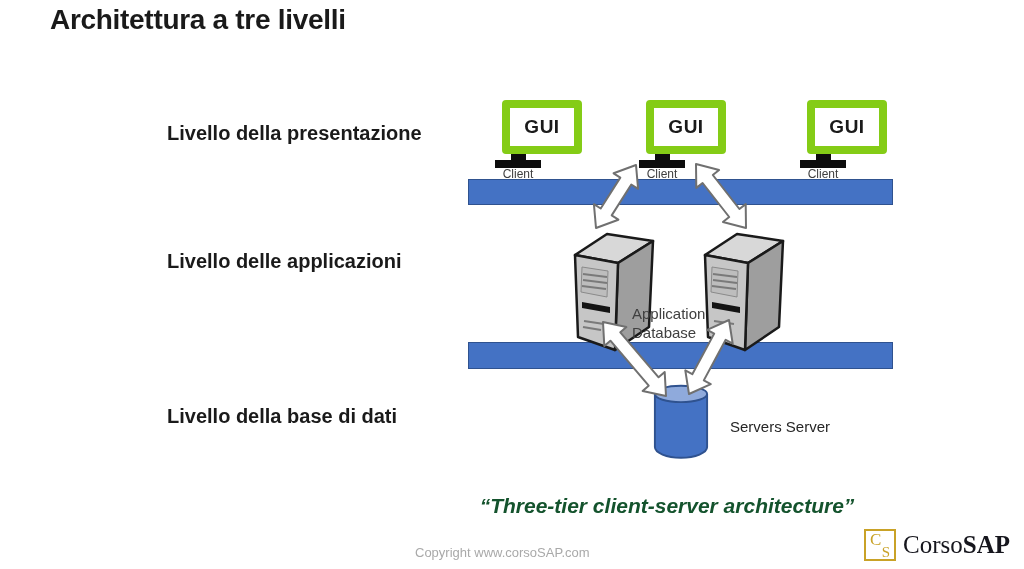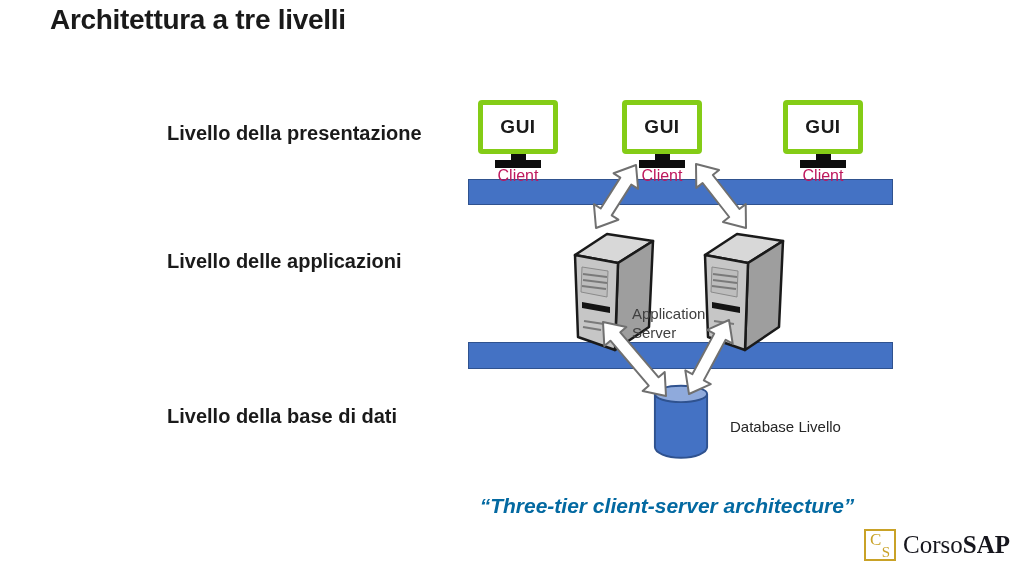--- a/index.html
+++ b/index.html
@@ -10,40 +10,40 @@
   .title{left:13px;top:4px;font-size:28px;font-weight:bold;letter-spacing:-0.3px;margin-left:37px;}
 
   .tier-label{left:167px;font-size:20px;font-weight:bold;white-space:nowrap;}
   .tier-1{top:122px;} .tier-2{top:250px;text-align:center;} .tier-3{top:405px;text-align:center;}
 
   .bar{left:468px;width:425px;background:var(--accent_blue);
        border:1px solid var(--accent_blue_border);box-sizing:border-box;z-index:1;}
   .bar-top{top:179px;height:26px;} .bar-bottom{top:342px;height:27px;}
 
   .monitor{width:80px;top:100px;z-index:3;text-align:center;}
-  .monitor .screen{box-sizing:border-box;width:80px;height:54px;border:5px solid #84cc16;
-      border-radius:4px;background:#fff;display:flex;align-items:center;justify-content:center;}
+  .monitor .screen{box-sizing:border-box;width:80px;height:54px;border:8px solid #84cc16;
+      border-radius:4px;background:#fff;display:flex;align-items:center;justify-content:center;margin-left:24px;}
   .monitor .screen span{font-size:19px;font-weight:bold;letter-spacing:0.5px;}
   .monitor .neck{width:15px;height:6px;background:#0d0d0d;margin:0 auto;}
   .monitor .base{width:46px;height:8px;background:#0d0d0d;margin:0 auto;}
-  .monitor .client-label{font-size:16px;margin-top:-1px;color:#be185d;}
+  .monitor .client-label{font-size:12px;margin-top:-1px;color:#404040;}
   .m1{left:478px;} .m2{left:622px;} .m3{left:783px;}
 
   .server{width:88px;height:126px;top:226px;z-index:4;}
   .srv-left{left:570px;} .srv-right{left:700px;}
 
   .app-label{left:632px;top:304px;font-size:15px;line-height:19px;color:#404040;z-index:6;}
   .db-label{left:730px;top:418px;font-size:15px;color:#262626;z-index:6;}
 
   .database{left:652px;top:383px;width:58px;height:76px;z-index:4;}
 
   #arrows{left:0;top:0;z-index:5;pointer-events:none;}
 
   .quote{left:310px;top:494px;width:714px;text-align:center;
-         font-size:21px;font-weight:bold;font-style:italic;color:#0369a1;}
+         font-size:21px;font-weight:bold;font-style:italic;color:#14532d;}
 
   .copyright{left:415px;top:545px;font-size:13px;color:var(--copyright_gray);}
 
   .logo{right:14px;top:529px;display:flex;align-items:center;gap:7px;z-index:6;}
   .logo-box{position:relative;width:28px;height:28px;border:2px solid var(--logo_gold);
             font-family:"Liberation Serif", serif;color:var(--logo_gold);}
   .logo-box .c{position:absolute;left:4px;top:-1px;font-size:17px;}
   .logo-box .s{position:absolute;right:4px;bottom:-2px;font-size:15px;}
   .logo-name{font-family:"Liberation Serif", serif;font-size:25px;color:#16161d;text-align:center;}
   .logo-name b{font-weight:bold;}
@@ -119,26 +119,27 @@
 
   <svg id="arrows" class="abs" width="1024" height="569" viewBox="0 0 1024 569">
       <polygon points="636,165 613.6,173.3 620.3,177.6 600.7,208.5 593.9,204.2 596,228 618.4,219.7 611.7,215.4 631.3,184.5 638.1,188.8" fill="#FFFFFF" stroke="#707070" stroke-width="2" stroke-linejoin="round"></polygon>
       <polygon points="696,164 696.3,187.9 702.6,183 729.2,217 722.9,222 746,228 745.7,204.1 739.4,209 712.8,175 719.1,170" fill="#FFFFFF" stroke="#707070" stroke-width="2" stroke-linejoin="round"></polygon>
       <polygon points="603,322 604.3,345.9 610.4,340.7 648.7,385.7 642.6,390.9 666,396 664.7,372.1 658.6,377.3 620.3,332.3 626.4,327.1" fill="#FFFFFF" stroke="#707070" stroke-width="2" stroke-linejoin="round"></polygon>
       <polygon points="729,320 707.2,329.8 714.2,333.6 692.3,374.2 685.3,370.4 689,394 710.8,384.2 703.8,380.4 725.7,339.8 732.7,343.6" fill="#FFFFFF" stroke="#707070" stroke-width="2" stroke-linejoin="round"></polygon>
     </svg>
 
   <div class="abs app-label">
     <div>Application</div>
-    <div>Server</div>
+    <div>Database</div>
   </div>
-  <div class="abs db-label">Database Livello</div>
+  <div class="abs db-label">Servers Server</div>
 
   <div class="abs quote">“Three-tier client-server architecture”</div>
 
+  <div class="abs copyright">Copyright www.corsoSAP.com</div>
 
   <div class="abs logo">
     <div class="logo-box">
       <span class="c">C</span>
       <span class="s">S</span>
     </div>
     <div class="logo-name"><span>Corso</span><b>SAP</b></div>
   </div>
 
 </div>

